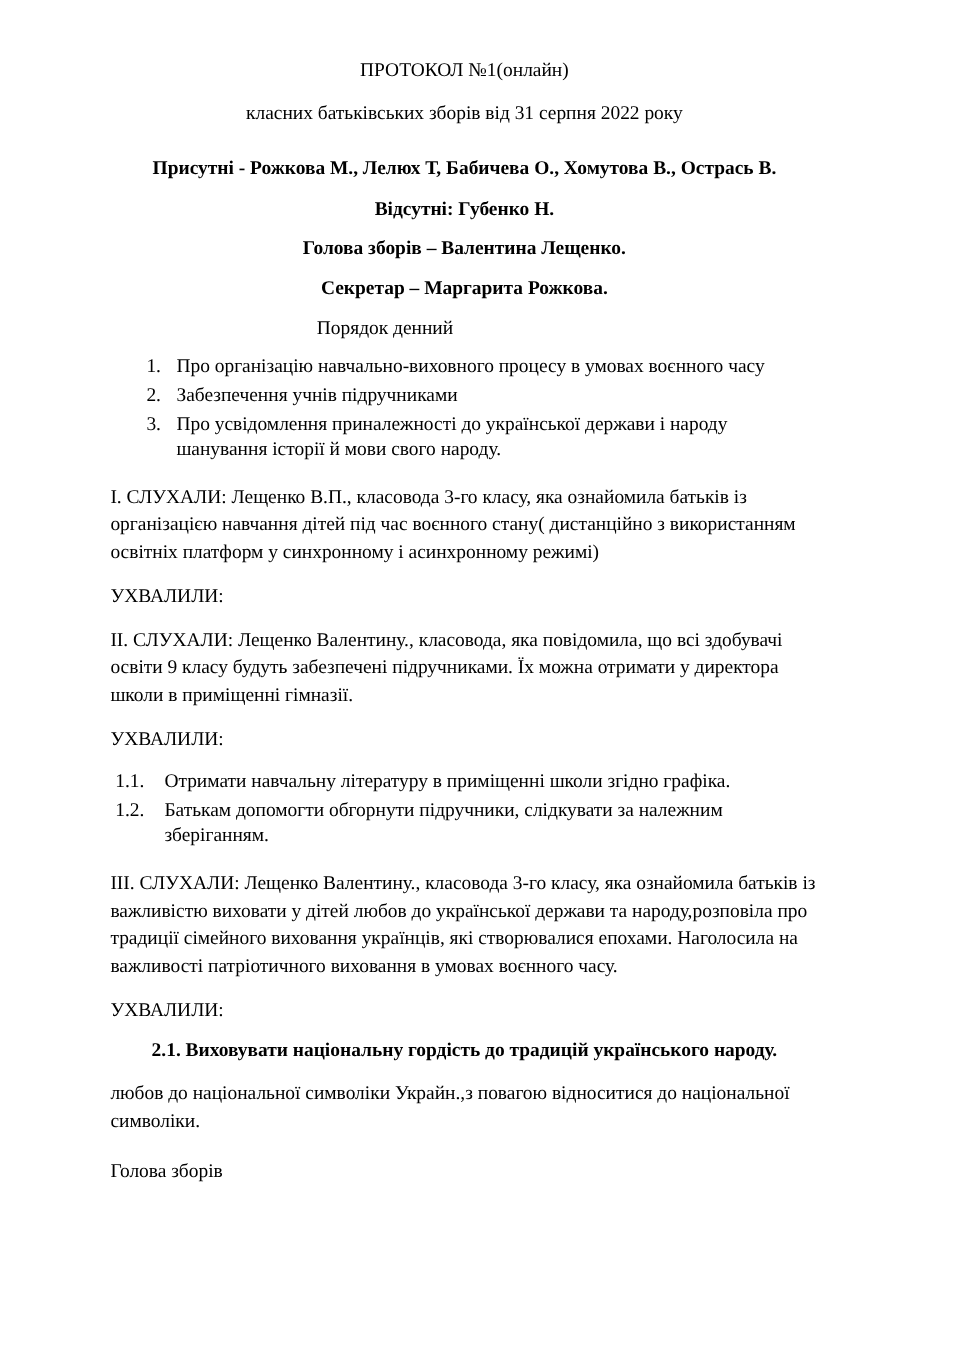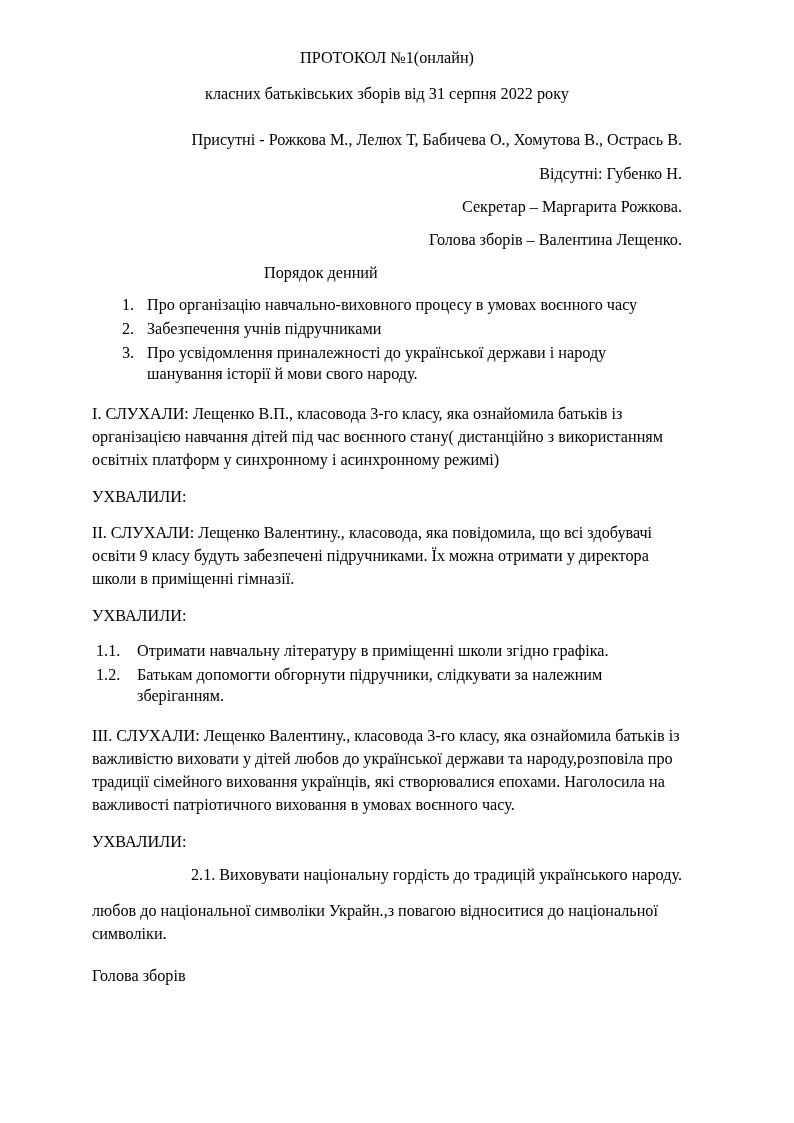--- a/index.html
+++ b/index.html
@@ -33,21 +33,22 @@
     padding: 0;
   }
   .title-main {
     margin-bottom: 20px;
   }
   .title-sub {
     margin-bottom: 30px;
   }
   .para {
     margin: 0 0 17px 0;
-    text-align: right;
+    text-align: center;
+    font-weight: bold;
   }
   .block {
     margin: 0 0 17px 0;
   }
   .block p {
     margin: 0;
     line-height: 1.42;
   }
   .heading-inline {
     margin: 0 0 17px 0;
@@ -110,23 +111,23 @@
   <div class="doc-body">
 
     <p class="center-line title-main">ПРОТОКОЛ №1(онлайн)</p>
 
     <p class="center-line title-sub">класних батьківських зборів від 31 серпня 2022 року</p>
 
     <p class="para">Присутні -  Рожкова М., Лелюх Т, Бабичева О., Хомутова В., Острась В.</p>
 
     <p class="para">Відсутні: Губенко Н.</p>
 
+    <p class="para">Голова зборів – Валентина Лещенко.</p>
+
     <p class="para">Секретар – Маргарита Рожкова.</p>
-
-    <p class="para">Голова зборів – Валентина Лещенко.</p>
 
     <p class="agenda-heading">Порядок денний</p>
 
     <ul class="agenda-list">
       <li>
         <span class="marker">1.</span>
         <span>Про організацію навчально-виховного процесу в умовах воєнного часу</span>
       </li>
       <li>
         <span class="marker">2.</span>

